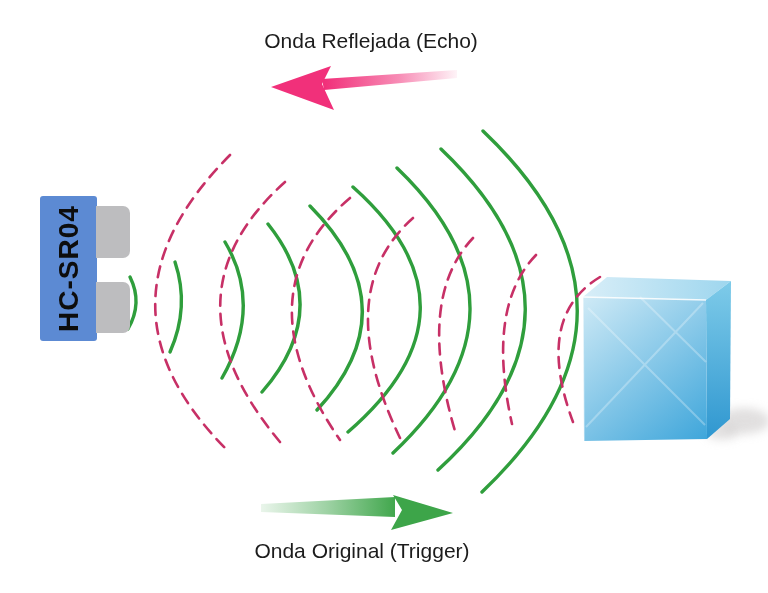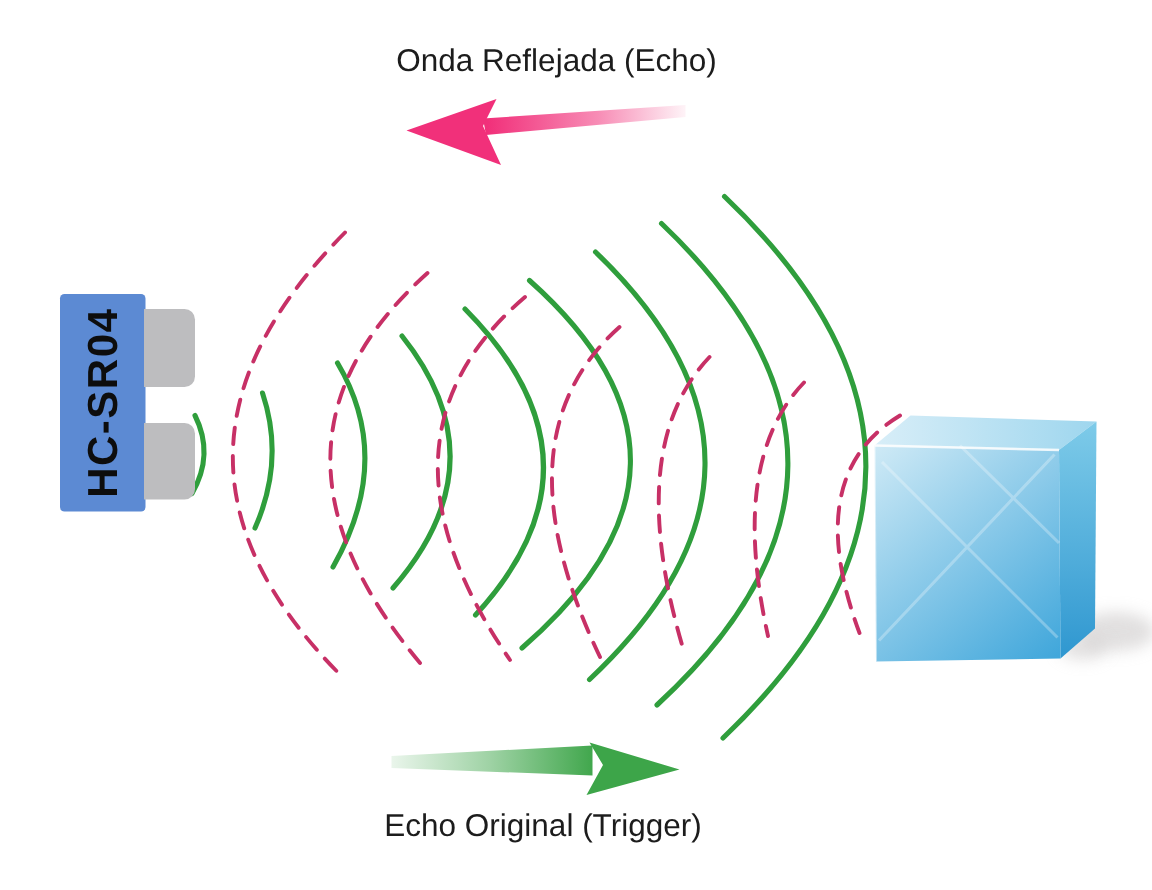--- a/index.html
+++ b/index.html
@@ -107,15 +107,15 @@
     </g>
   </svg>
 
   <div class="sensor">
     <div class="sensor-label">HC-SR04</div>
   </div>
   <div class="transducer transducer-top"></div>
   <div class="transducer transducer-bottom"></div>
 
   <div class="lbl lbl-echo">Onda Reflejada (Echo)</div>
-  <div class="lbl lbl-trigger">Echo Original (Trigger)</div>
+  <div class="lbl lbl-trigger">Onda Original (Trigger)</div>
 
 </div>
 
 </body></html>

